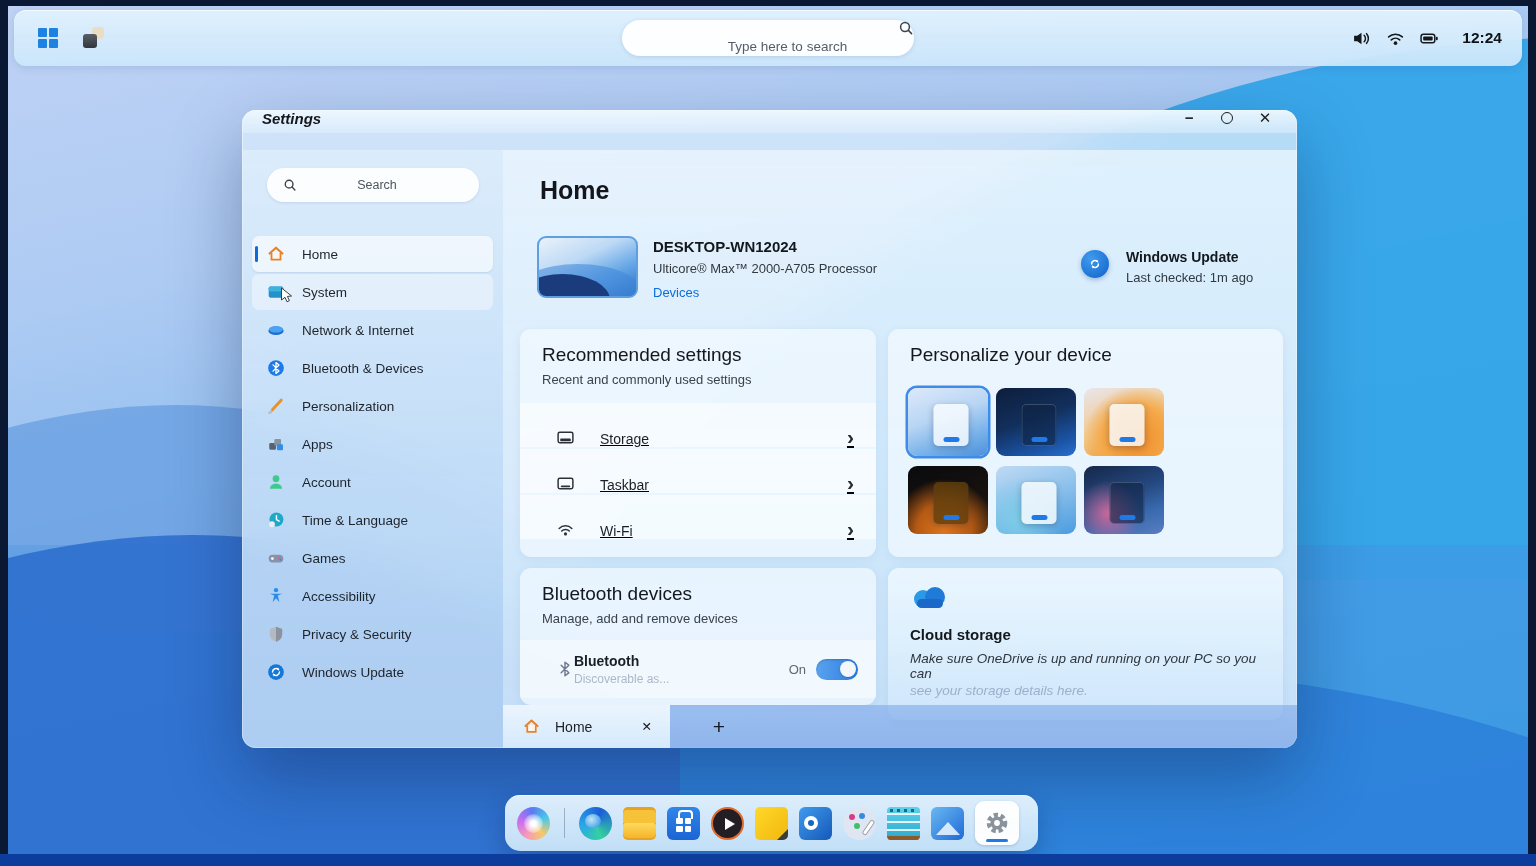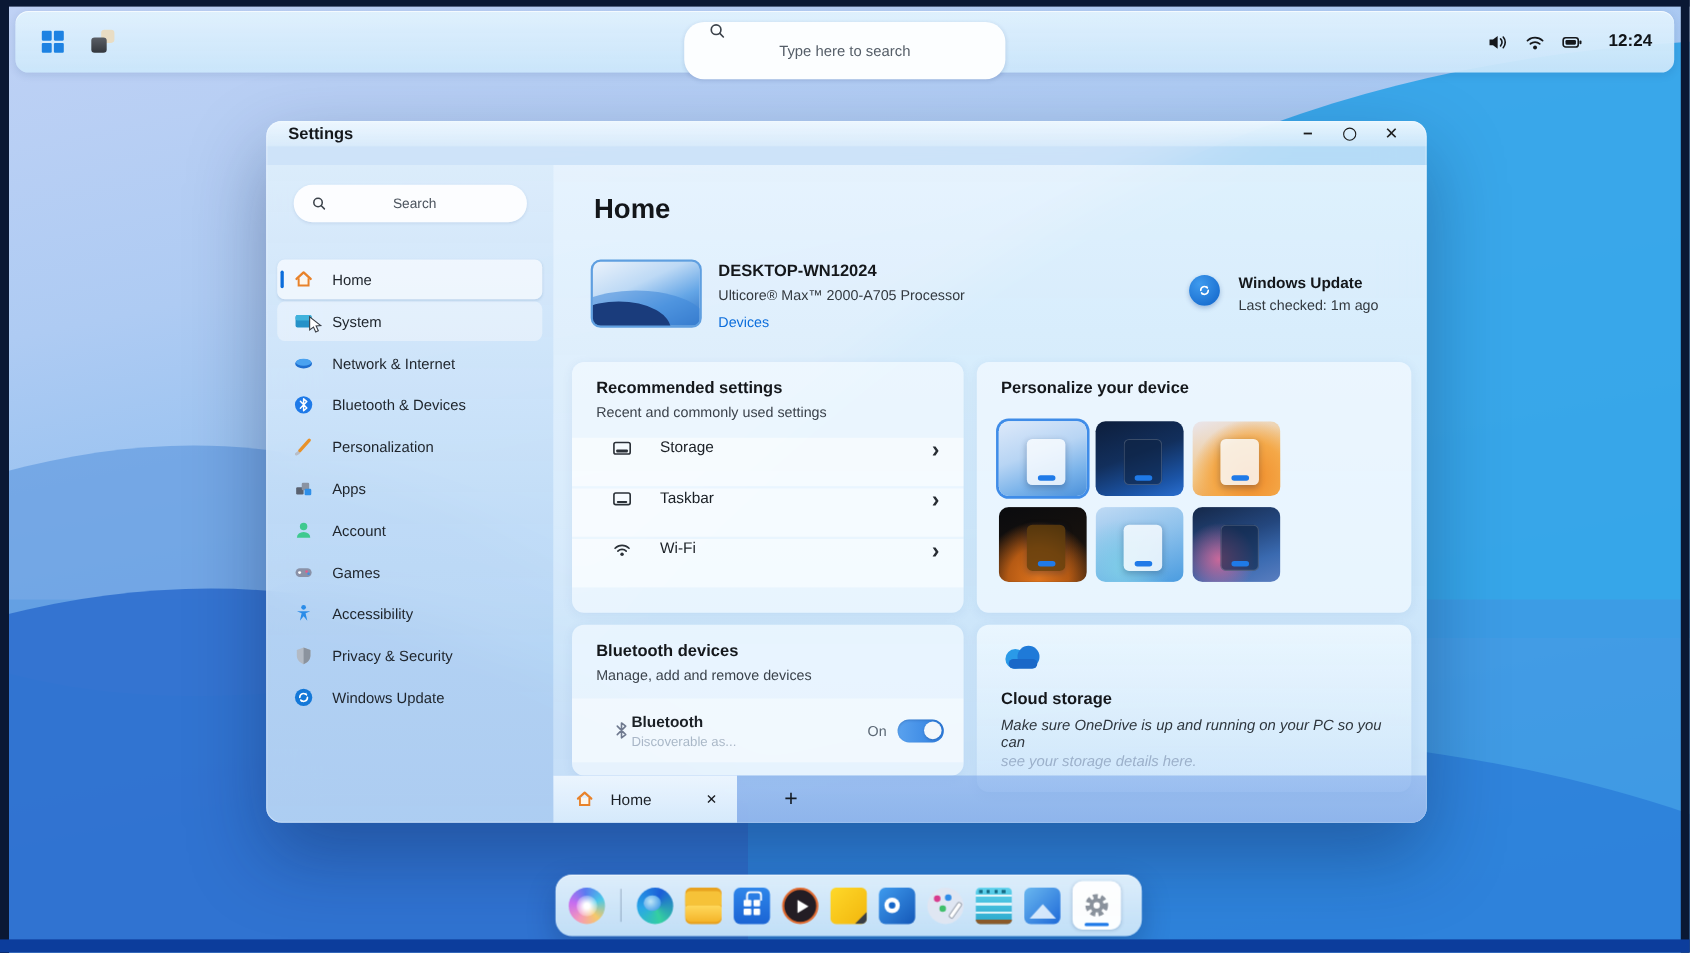--- a/index.html
+++ b/index.html
@@ -25,44 +25,44 @@
     box-shadow:inset 0 1px 0 rgba(255,255,255,.65), 0 2px 8px rgba(20,50,110,.12);
   }
   .start-btn{ margin-left:18px; width:32px; height:32px; display:flex; align-items:center; justify-content:center; border-radius:6px; cursor:pointer; }
   .winlogo{ width:20px;height:20px; display:grid; grid-template-columns:1fr 1fr; grid-template-rows:1fr 1fr; gap:2px; }
   .winlogo span{ background:#1d82e2; border-radius:1px; }
   .taskview-btn{ margin-left:14px; width:30px;height:30px; position:relative; cursor:pointer; }
   .tv-back{ position:absolute; right:4px; top:4px; width:12px; height:12px; background:#e9ddc4; border-radius:3px; }
   .tv-front{ position:absolute; left:5px; bottom:5px; width:14px; height:14px; background:linear-gradient(180deg,#5a5f66,#33373d); border-radius:3px; }
   .search-pill{
     position:absolute; left:50%; top:10px; transform:translateX(-50%);
-    width:292px; height:52px; border-radius:18px; background:#fcfeff;
-    display:flex; align-items:flex-start; box-shadow:0 1px 4px rgba(30,60,120,.14);
+    width:292px; height:36px; border-radius:18px; background:#fcfeff;
+    display:flex; align-items:flex-end; box-shadow:0 1px 4px rgba(30,60,120,.14);flex-direction:column;
   }
   .search-pill .mag{ margin-left:22px; width:16px; height:16px; flex:0 0 16px; }
   .search-pill input{
     flex:1; border:none; outline:none; background:transparent; height:100%;
     font-size:13.5px; text-align:center; padding-right:38px; color:#20262d;
     font-family:inherit;
   }
   .search-pill input::placeholder{ color:#555e68; }
   .tray{ margin-left:auto; margin-right:20px; display:flex; align-items:center; gap:15px; }
   .tray-icon{ width:19px; height:17px; display:flex; align-items:center; justify-content:center; cursor:pointer; }
   .clock{ font-size:15.5px; font-weight:700; color:#101418; margin-left:8px; cursor:default; }
 
   
   .win{
     position:absolute; left:242px; top:110px; width:1055px; height:638px; z-index:10;
     border-radius:14px; overflow:hidden;
     background:rgba(213,233,250,.80);
     backdrop-filter: blur(22px);
     box-shadow:0 30px 70px rgba(8,25,70,.35), inset 0 0 0 1px rgba(255,255,255,.45);
   }
-  .titlebar{ position:absolute; left:0; top:0; right:0; height:23px; display:flex; align-items:center;
-    background:linear-gradient(180deg,rgba(242,250,255,.85),rgba(228,242,252,.45)); }
+  .titlebar{ position:absolute; left:0; top:0; right:0; height:23px; display:flex; align-items:flex-start;
+    background:linear-gradient(180deg,rgba(242,250,255,.85),rgba(228,242,252,.45));font-style:italic; }
   .win-title{ margin-left:20px; font-size:15px; font-weight:700; color:#14171b; }
   .win-controls{ margin-left:auto; margin-right:24px; display:flex; align-items:center; gap:24px; }
   .ctl{ font-size:15px; font-weight:600; color:#1c1c1c; width:16px; text-align:center; cursor:pointer; line-height:1; }
   .ctl-max{ width:12px; height:12px; border:1.8px solid #1c1c1c; border-radius:50%; cursor:pointer; }
 
   .sb{ position:absolute; left:0; top:40px; bottom:0; width:261px;
     background:linear-gradient(180deg,rgba(230,243,253,.55) 0%,rgba(183,214,246,.32) 55%,rgba(150,192,240,.22) 100%); }
   .sb-search{ margin:18px auto 0; width:212px; height:34px; border-radius:17px;
     background:rgba(255,255,255,.9); display:flex; align-items:center; box-shadow:0 1px 3px rgba(30,60,120,.13); }
   .sb-search .mag{ margin-left:16px; width:14px; height:14px; flex:0 0 14px; }
@@ -97,27 +97,27 @@
 
   .wu-icon{ position:absolute; left:578px; top:100px; width:28px; height:28px; border-radius:50%;
     background:radial-gradient(circle at 35% 30%,#3f9bee,#0f62c8); display:flex; align-items:center; justify-content:center;
     box-shadow:0 2px 5px rgba(20,60,140,.3); }
   .wu-title{ position:absolute; left:623px; top:99px; font-size:14px; font-weight:700; color:#14171b; }
   .wu-status{ position:absolute; left:623px; top:120px; font-size:13px; color:#33393f; }
 
   .card{ position:absolute; border-radius:11px; overflow:hidden; background:rgba(243,250,255,.72);
     box-shadow:0 2px 10px rgba(40,80,150,.08); }
   .card-head{ padding:15px 22px 9px; }
-  .card-title{ font-size:15px; font-weight:700; color:#14171b; }
+  .card-title{ font-size:19px; font-weight:400; color:#14171b; }
   .card-sub{ font-size:13px; color:#3b424b; margin-top:6px; }
 
   .card-reco{ left:17px; top:179px; width:356px; height:228px; }
   .reco-rows{ display:flex; flex-direction:column; gap:2px; margin-top:7px; }
-  .reco-row{ height:44px; background:rgba(255,255,255,.55); display:flex; align-items:flex-start;
-    padding:0 22px 0 36px; gap:25px; cursor:pointer; }
+  .reco-row{ height:44px; background:rgba(255,255,255,.55); display:flex; align-items:flex-end;
+    padding:0 22px 0 36px; gap:25px; cursor:pointer;text-decoration:underline; }
   .reco-ic{ width:19px; height:19px; flex:0 0 19px; }
   .reco-label{ font-size:14px; color:#1b2026; }
   .reco-chev{ margin-left:auto; font-size:21px; color:#272c33; line-height:1; font-weight:600; }
 
   .card-pers{ left:385px; top:179px; width:395px; height:228px; }
   .tiles{ display:grid; grid-template-columns:repeat(3,80px); grid-auto-rows:68px; gap:10px 8px;
     margin:13px 0 0 20px; }
   .tile{ border-radius:9px; position:relative; cursor:pointer; }
   .tile.selected{ box-shadow:0 0 0 2.5px #3f8ce8; }
   .mini{ position:absolute; left:54%; top:55%; transform:translate(-50%,-50%); width:35px; height:42px;
@@ -361,20 +361,28 @@
       </div>
 
       <div class="nav-item">
         <svg class="nico" viewBox="0 0 16 16">
           <circle cx="8" cy="5" r="3" fill="#3fc98f"></circle>
           <path d="M2.6 14 a5.4 4.6 0 0 1 10.8 0 Z" fill="#3fc98f"></path>
         </svg>
         <span class="nav-label">Account</span>
       </div>
 
+      <div class="nav-item">
+        <svg class="nico" viewBox="0 0 16 16">
+          <circle cx="8.4" cy="7.6" r="6.2" fill="#1fa8c8"></circle>
+          <path d="M8.4 4.2 V7.6 L10.8 9" stroke="#fff" stroke-width="1.3" fill="none" stroke-linecap="round"></path>
+          <circle cx="4.4" cy="11.8" r="2.6" fill="#e9eff6"></circle>
+        </svg>
+        <span class="nav-label">Time &amp; Language</span>
+      </div>
 
       <div class="nav-item">
         <svg class="nico" viewBox="0 0 16 16">
           <rect x="1.5" y="5" width="13" height="7" rx="3.5" fill="#8a92a8"></rect>
           <circle cx="4.8" cy="8.5" r="1.2" fill="#fff"></circle>
           <circle cx="10.4" cy="7.6" r="1" fill="#e85a8a"></circle>
           <circle cx="12" cy="9.4" r="1" fill="#3f8ce8"></circle>
         </svg>
         <span class="nav-label">Games</span>
       </div>

